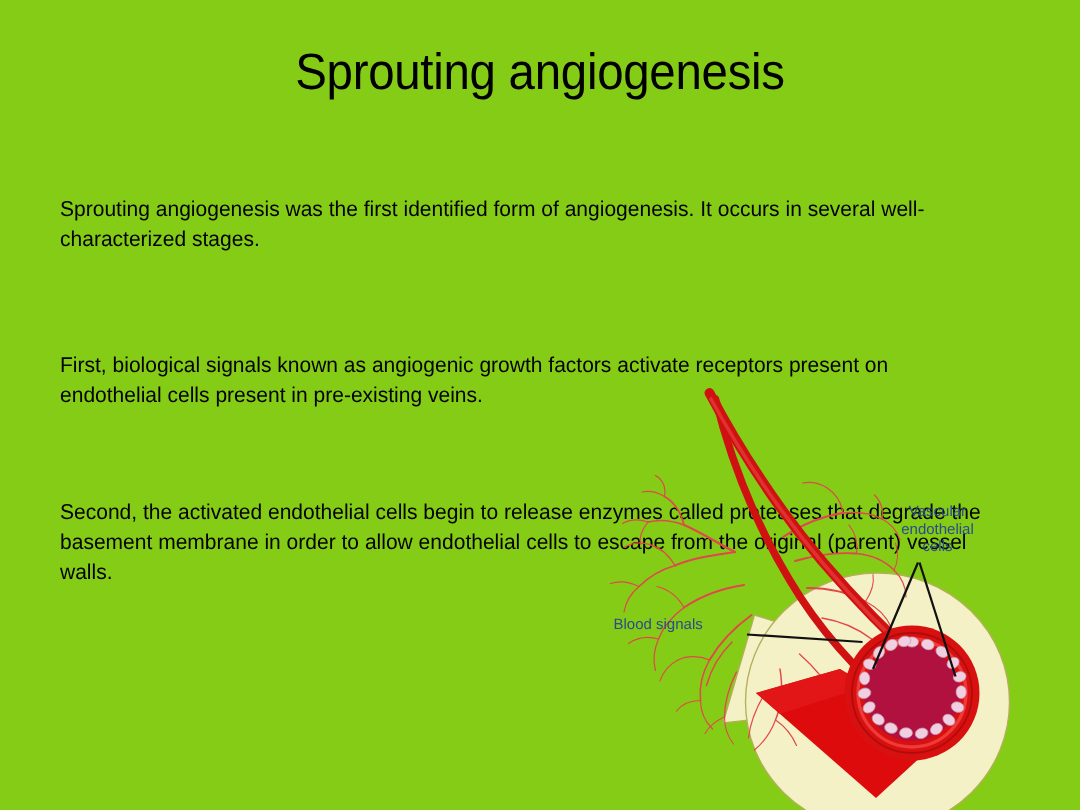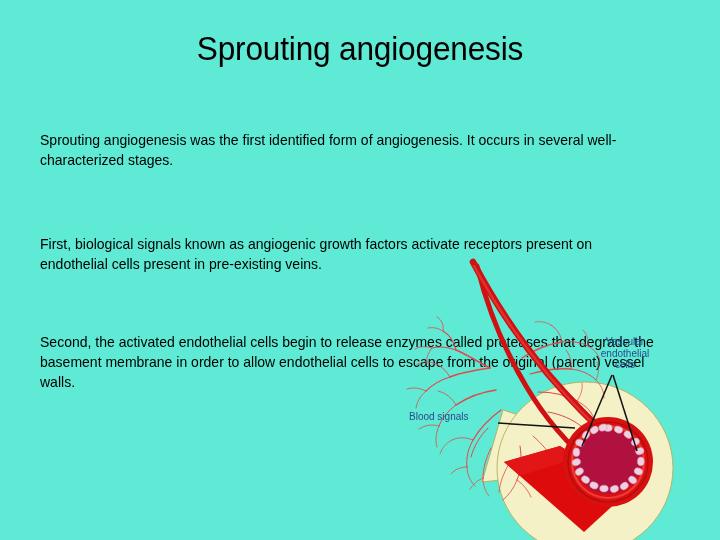--- a/index.html
+++ b/index.html
@@ -12,21 +12,21 @@
     background: #ffffff;
     font-family: "Liberation Sans", sans-serif;
     overflow: hidden;
     position: relative;
   }
   #slide {
     position: absolute;
     left: 0; top: 0;
     width: 720px;
     height: 540px;
-    background: #5eead4;
+    background: #84cc16;
   }
   #slide-title {
     position: absolute;
     left: 40px;
     top: 28px;
     width: 640px;
     text-align: center;
     font-size: 34px;
     line-height: 40px;
     color: #000000;

